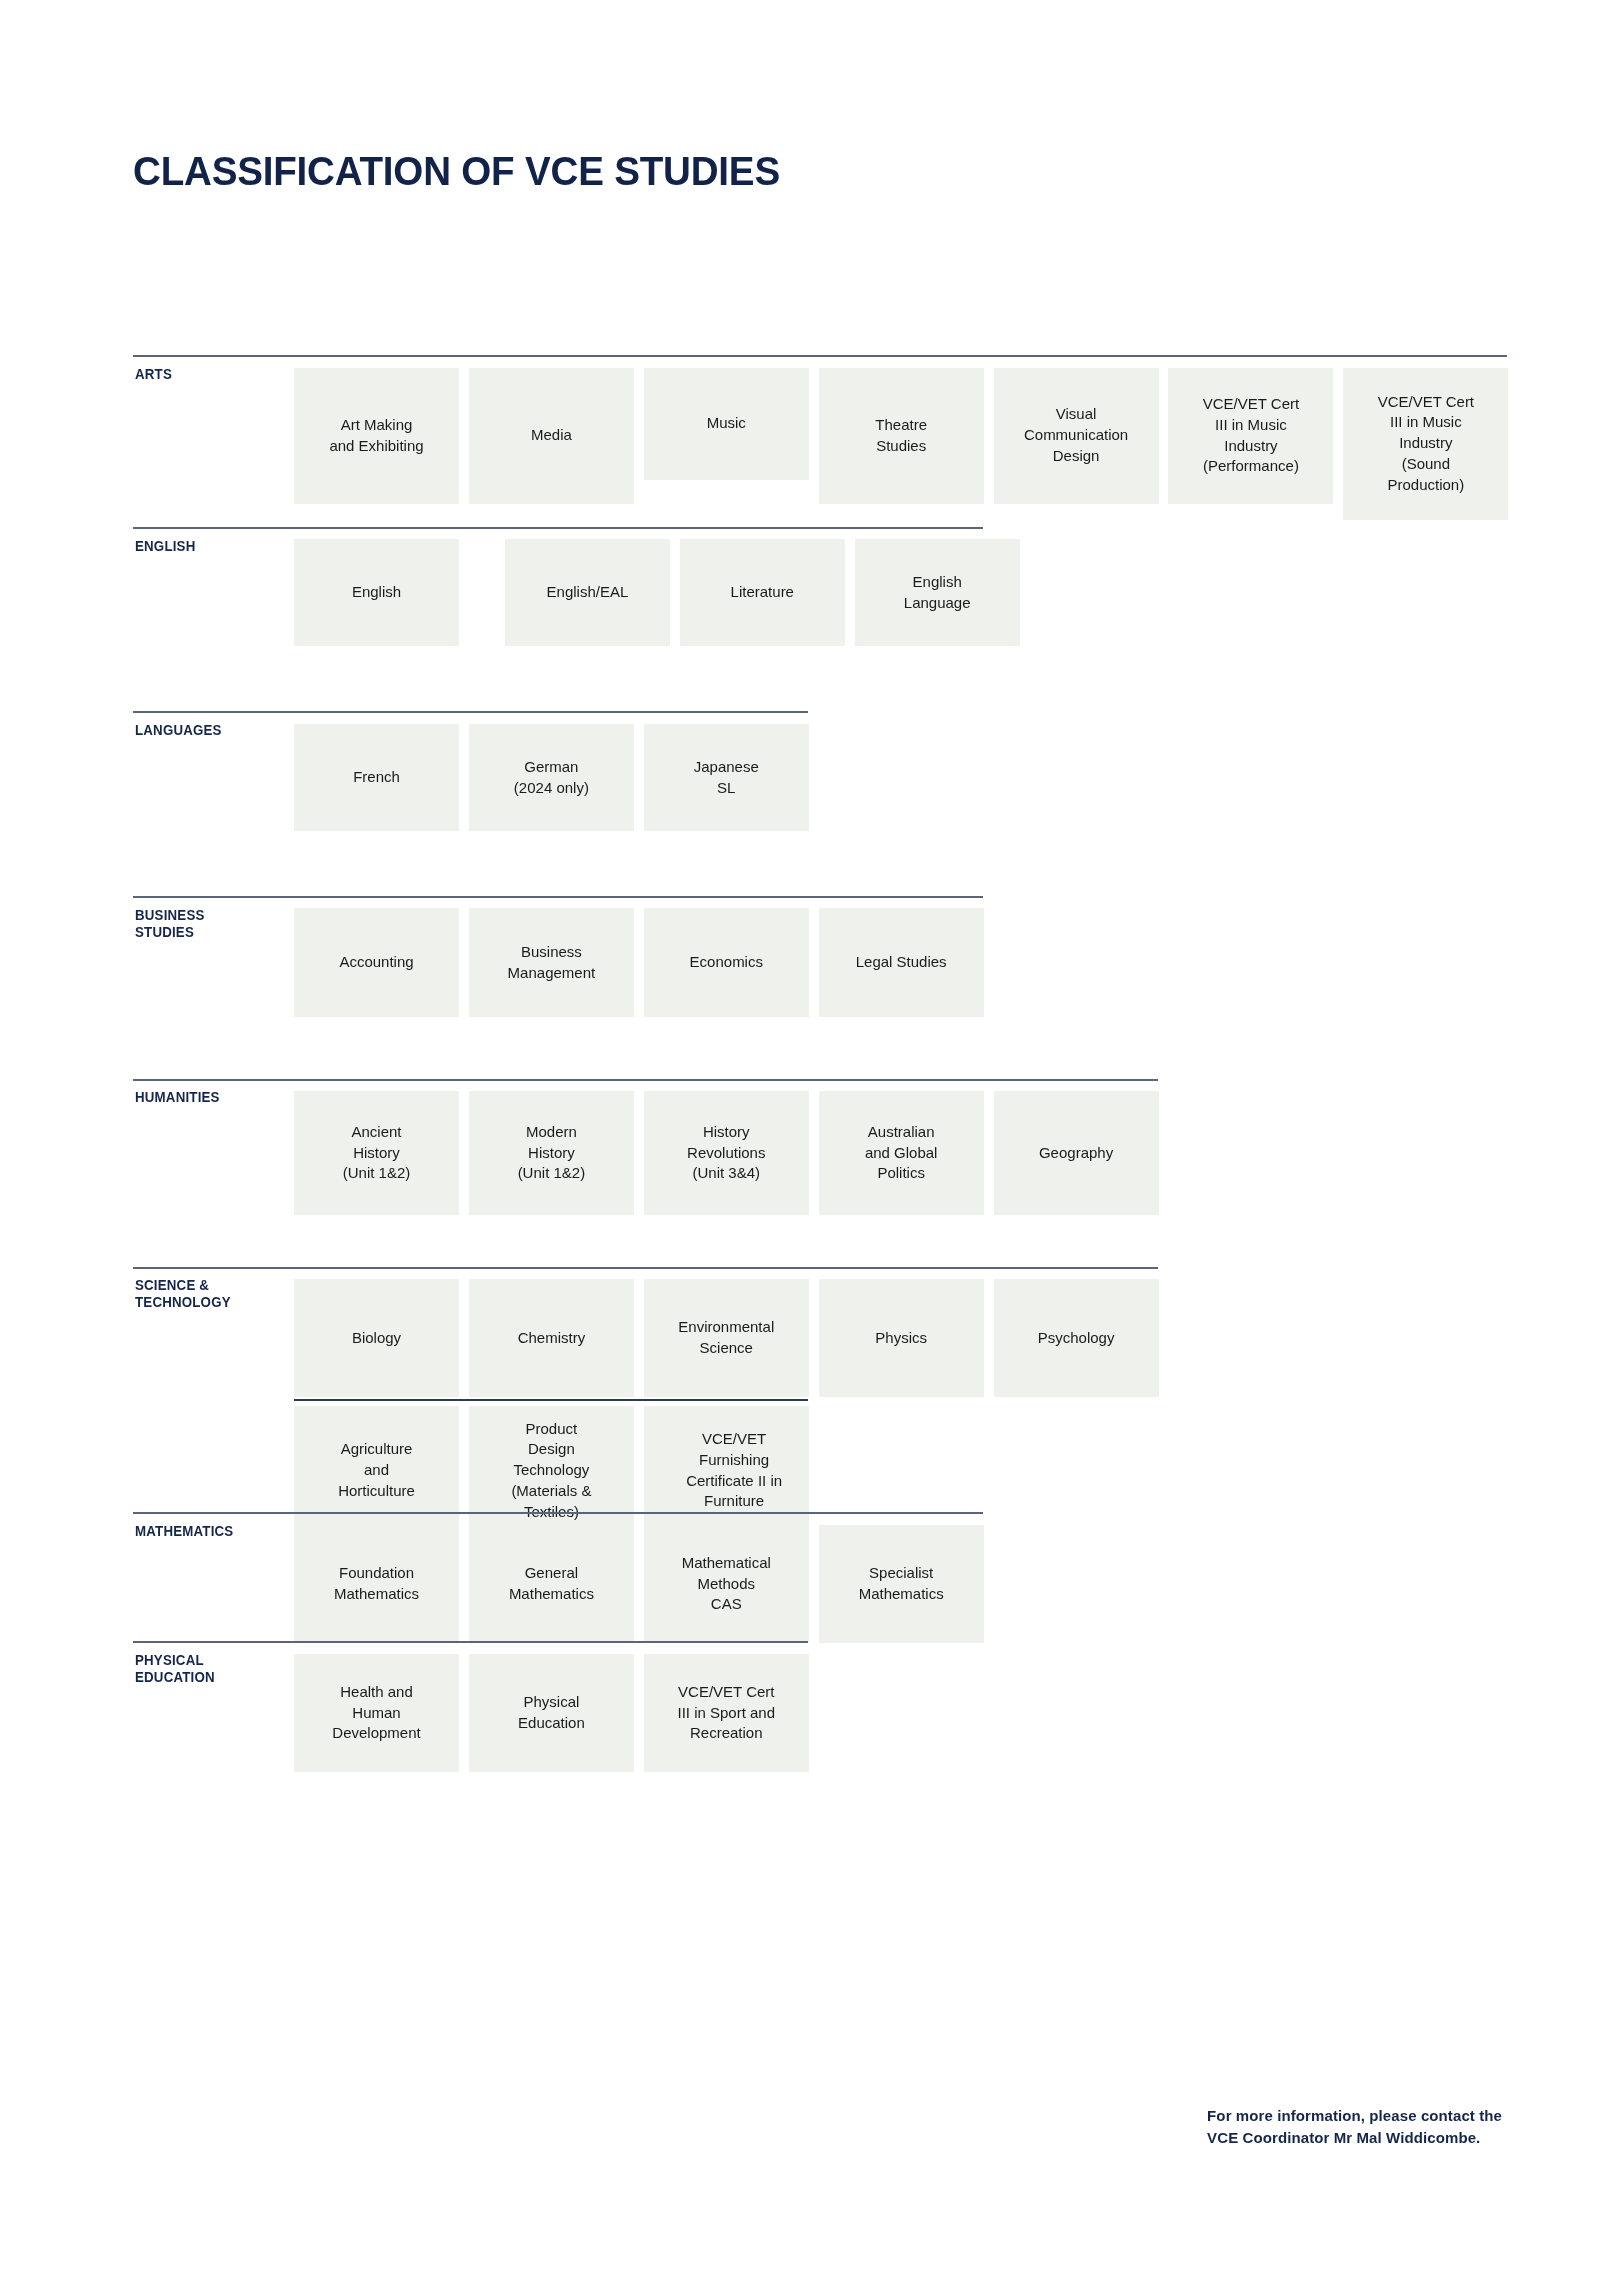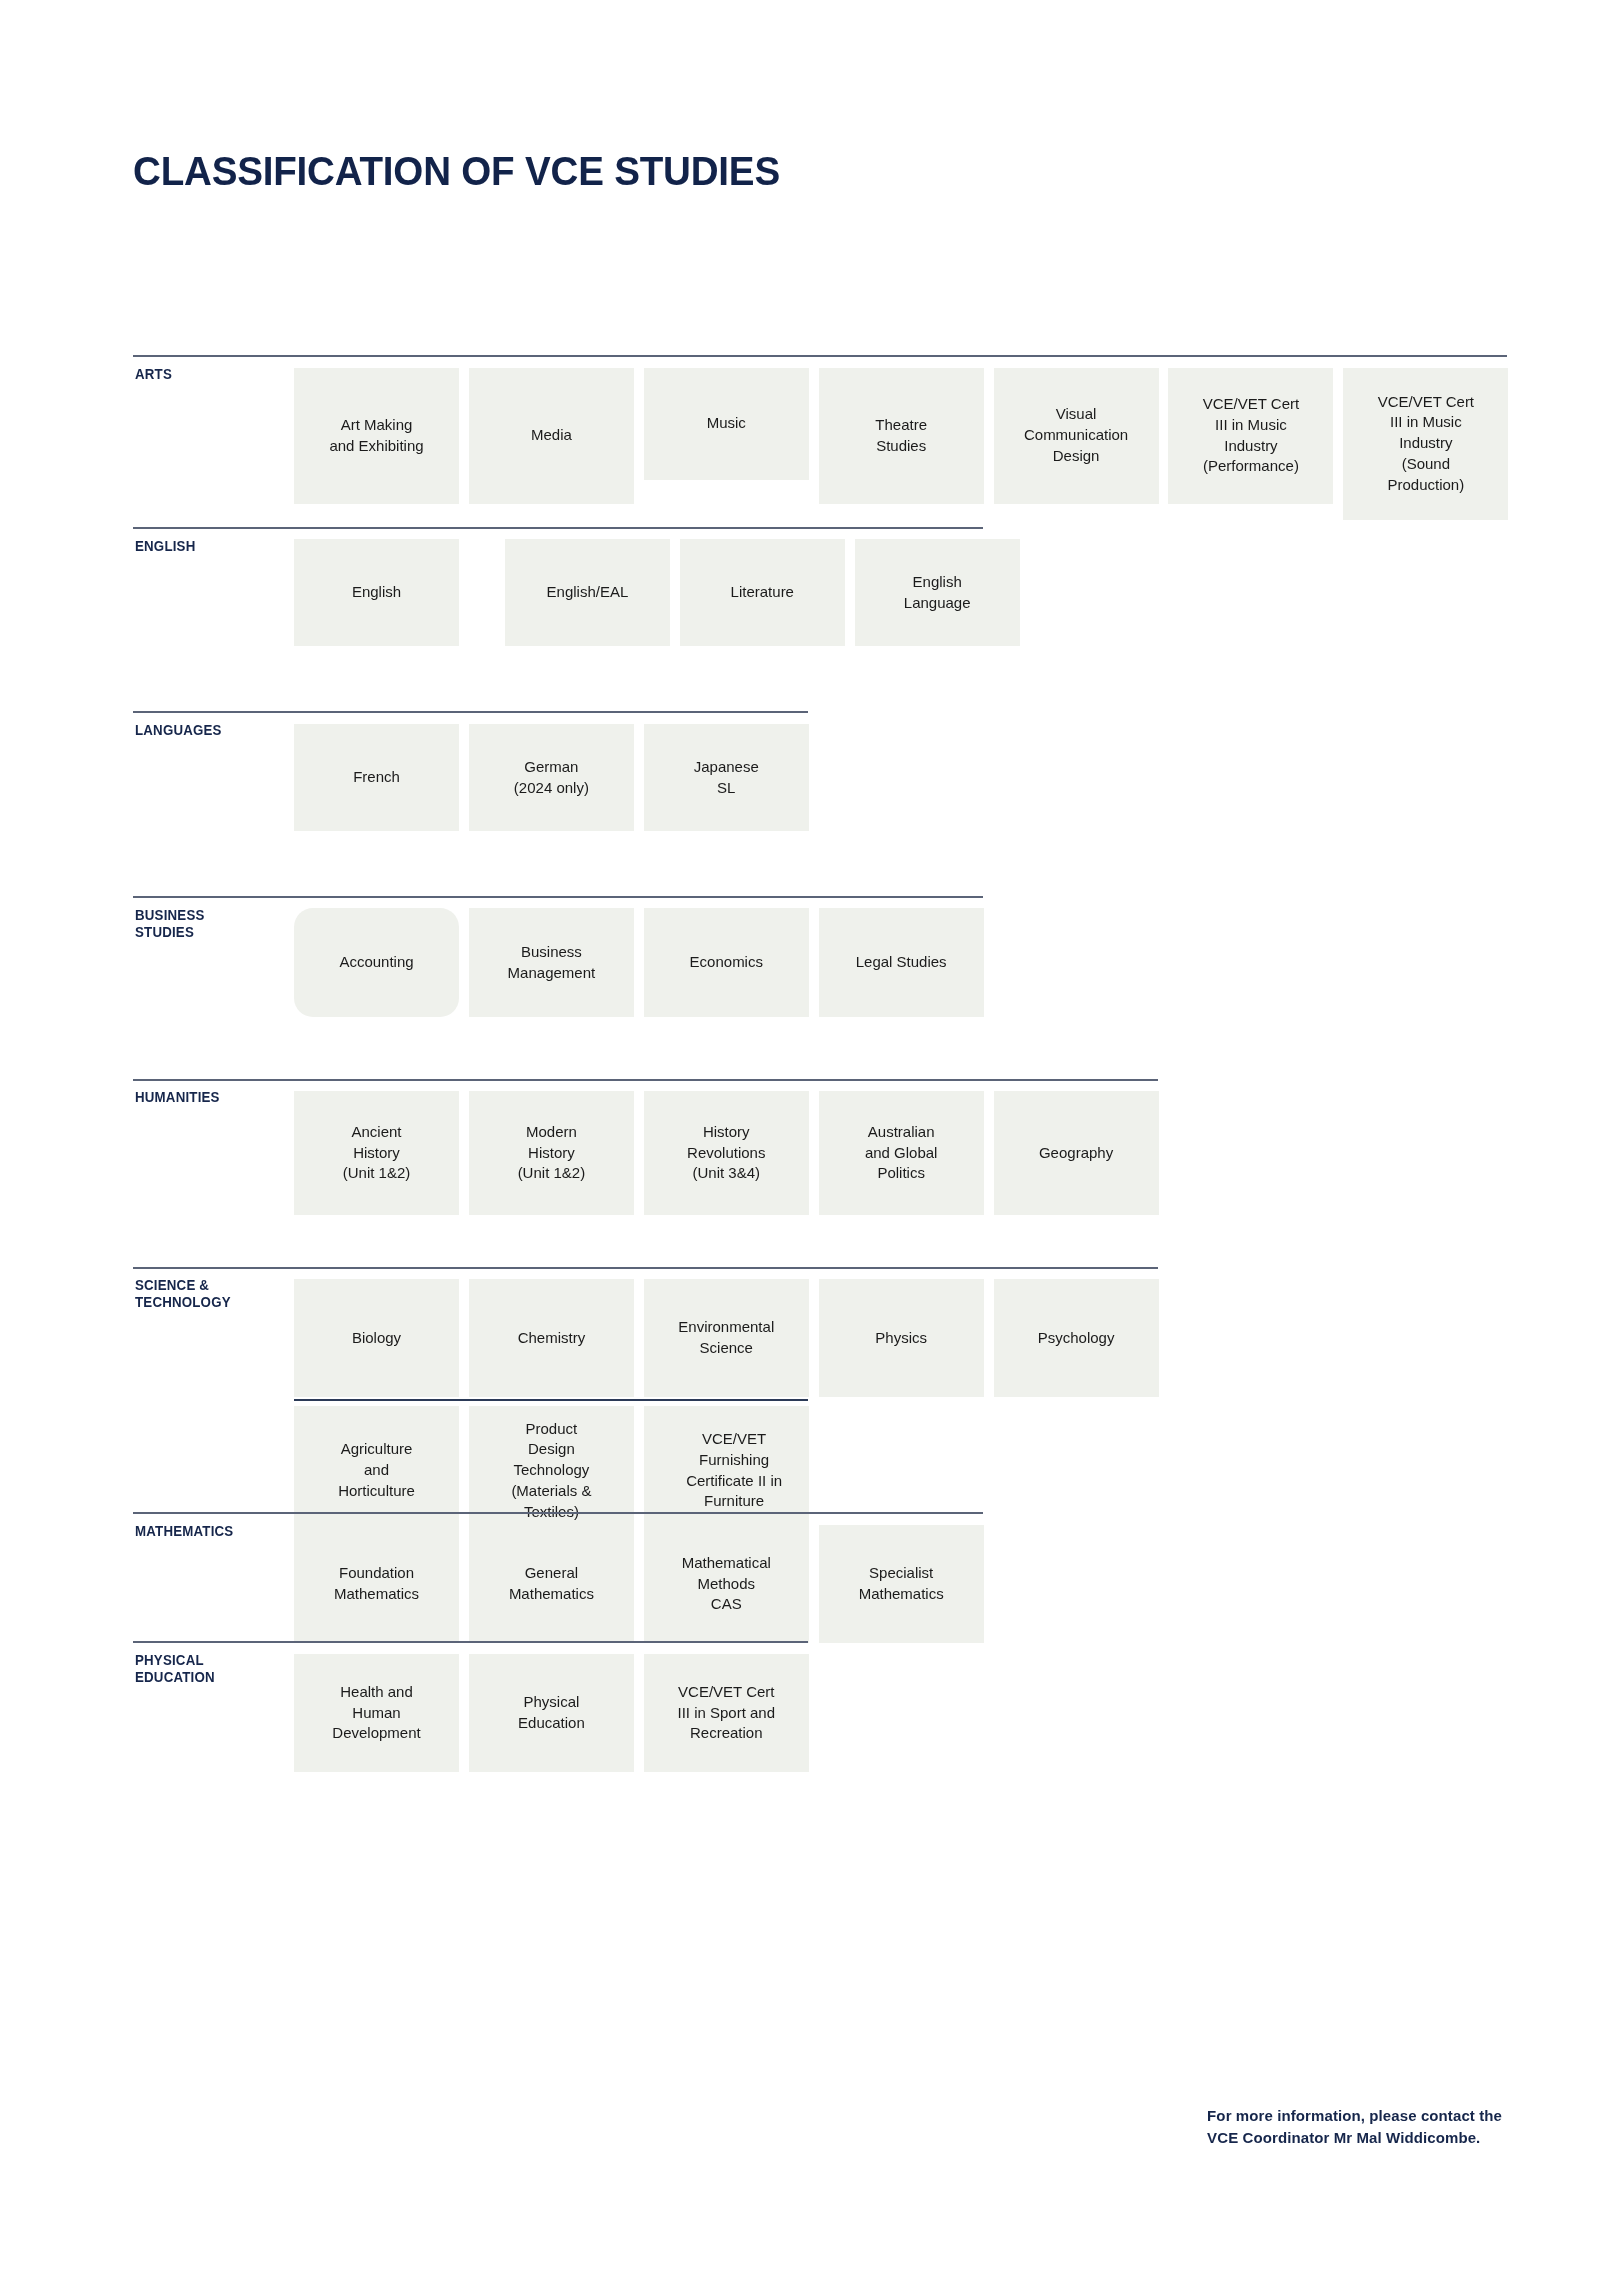--- a/index.html
+++ b/index.html
@@ -182,21 +182,21 @@
         <div class="cell" style="height: 107px;">
           <span>Japanese<br>SL</span>
         </div>
       </div>
       <div class="section-rule" style="top: 541px; width: 850px;"></div>
       <div class="section-label" style="top: 552px;">
         <div>BUSINESS</div>
         <div>STUDIES</div>
       </div>
       <div class="row" style="position: absolute; left: 0px; top: 553px;">
-        <div class="cell" style="height: 109px; border-radius: 19px;">
+        <div class="cell" style="height: 109px;">
           <span>Accounting</span>
         </div>
         <div class="cell" style="height: 109px;">
           <span>Business<br>Management</span>
         </div>
         <div class="cell" style="height: 109px;">
           <span>Economics</span>
         </div>
         <div class="cell" style="height: 109px;">
           <span>Legal Studies</span>

